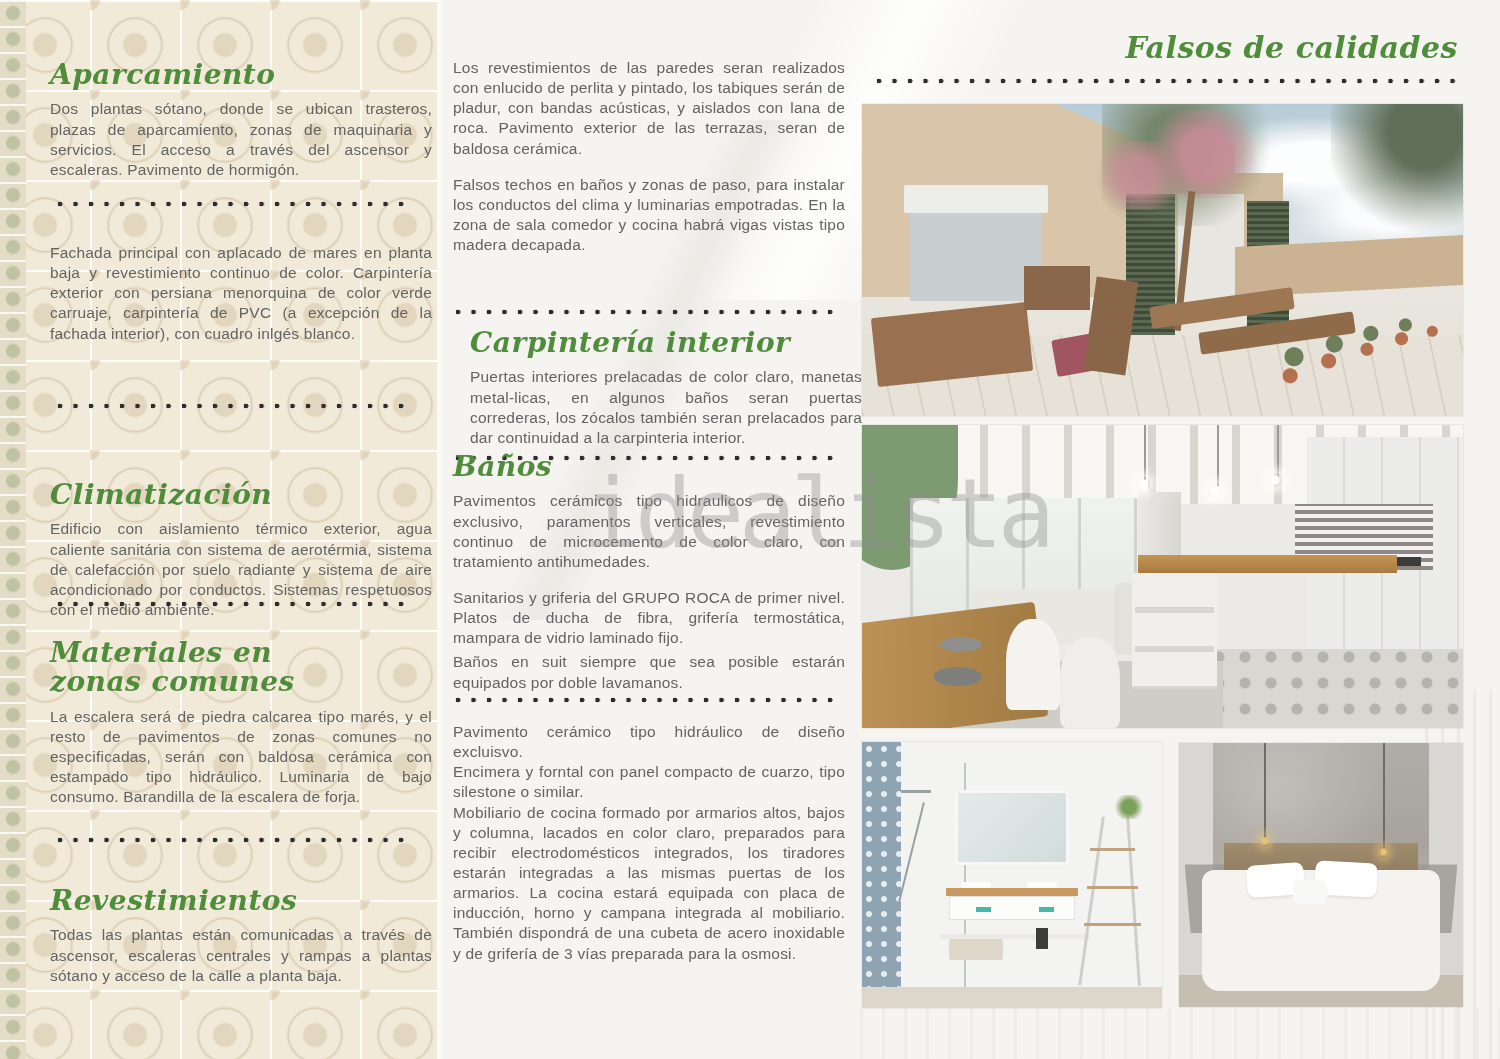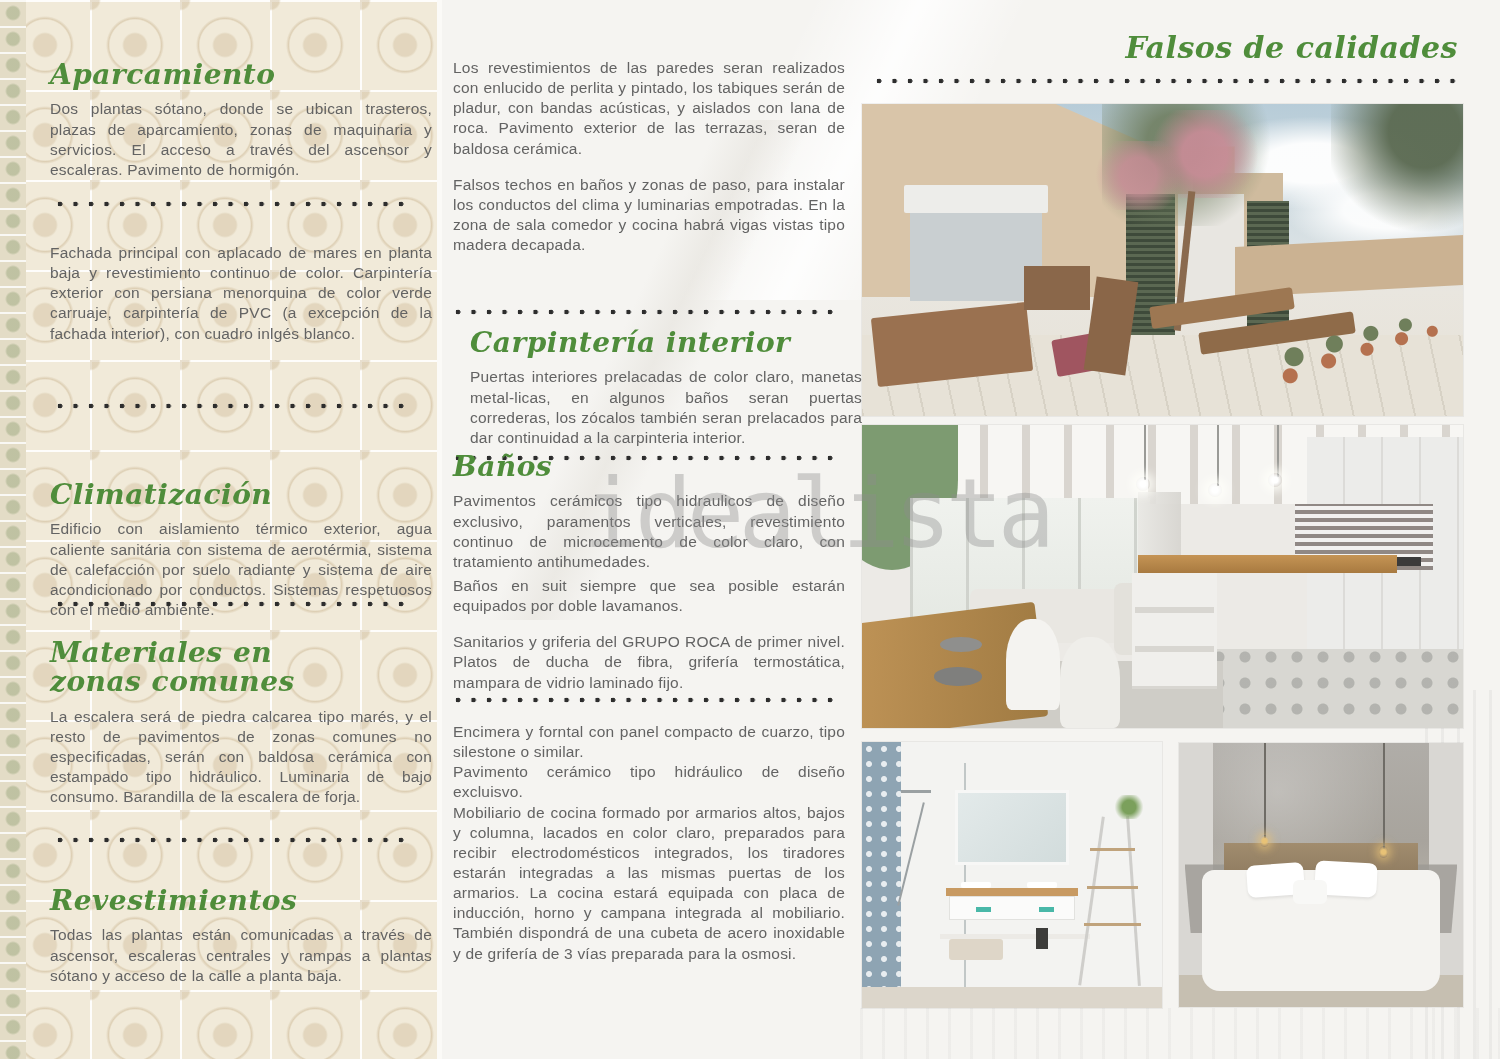--- a/index.html
+++ b/index.html
@@ -233,28 +233,28 @@
 
   <div class="sec" style="left:470px; top:328px; width:392px;">
     <h2>Carpintería interior</h2>
     <p>Puertas interiores prelacadas de color claro, manetas metal-licas, en algunos baños seran puertas correderas, los zócalos también seran prelacados para dar continuidad a la carpinteria interior.</p>
   </div>
   <div class="dots" style="left:455px; top:455px; width:386px;"></div>
 
   <div class="sec" style="left:453px; top:452px; width:392px;">
     <h2>Baños</h2>
     <p>Pavimentos cerámicos tipo hidraulicos de diseño exclusivo, paramentos verticales, revestimiento continuo de microcemento de color claro, con tratamiento antihumedades.</p>
+    <p>Sanitarios y griferia del GRUPO ROCA de primer nivel. Platos de ducha de fibra, grifería termostática, mampara de vidrio laminado fijo.</p>
     <p style="margin-top:-12px;">Baños en suit siempre que sea posible estarán equipados por doble lavamanos.</p>
-    <p>Sanitarios y griferia del GRUPO ROCA de primer nivel. Platos de ducha de fibra, grifería termostática, mampara de vidrio laminado fijo.</p>
   </div>
   <div class="dots" style="left:455px; top:697px; width:386px;"></div>
 
   <div class="sec" style="left:453px; top:722px; width:392px;">
+    <p style="margin-bottom:0;">Pavimento cerámico tipo hidráulico de diseño excluisvo.</p>
     <p style="margin-bottom:0;">Encimera y forntal con panel compacto de cuarzo, tipo silestone o similar.</p>
-    <p style="margin-bottom:0;">Pavimento cerámico tipo hidráulico de diseño excluisvo.</p>
     <p>Mobiliario de cocina formado por armarios altos, bajos y columna, lacados en color claro, preparados para recibir electrodomésticos integrados, los tiradores estarán integradas a las mismas puertas de los armarios. La cocina estará equipada con placa de inducción, horno y campana integrada al mobiliario. También dispondrá de una cubeta de acero inoxidable y de grifería de 3 vías preparada para la osmosi.</p>
   </div>
 
   <div class="photo ph-terrace">
     <div class="t-cloud1"></div>
     <div class="t-cloud2"></div>
     <div class="t-treeTR"></div>
     <div class="t-bldg"></div>
     <div class="t-bldg2"></div>
     <div class="t-shutterbox"></div>

